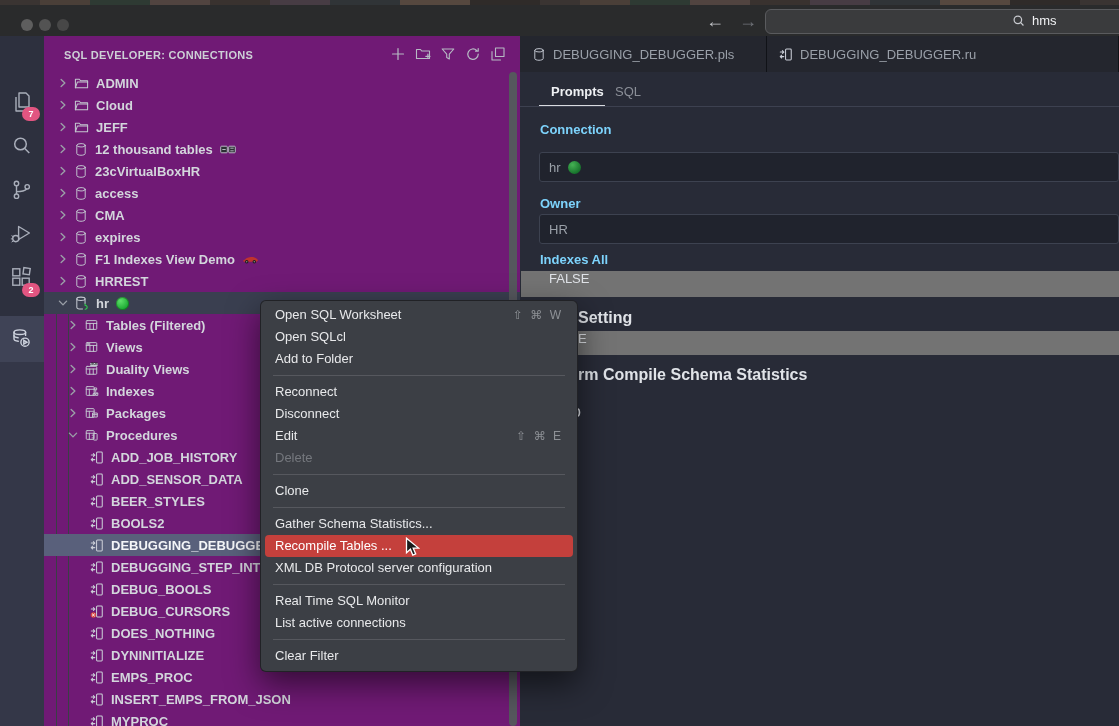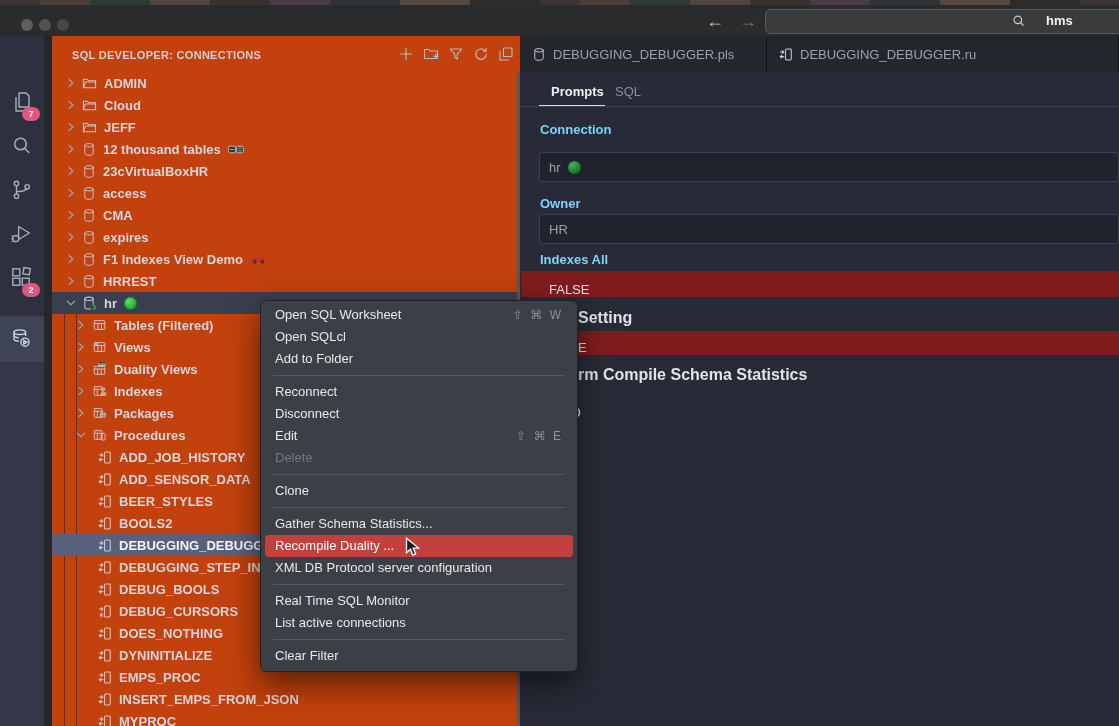--- a/index.html
+++ b/index.html
@@ -11,33 +11,33 @@
   #wallpaper{position:absolute;left:0;top:0;width:1119px;height:5px;
     background:repeating-linear-gradient(90deg,#3a3432 0 40px,#4a3f38 40px 90px,#2e3a33 90px 150px,#514440 150px 210px,#39322f 210px 270px,#473c44 270px 330px,#303437 330px 400px,#56483f 400px 470px,#2f2b29 470px 540px)}
   #titlebar{position:absolute;left:0;top:5px;width:1119px;height:31px;background:#2a2b2c}
   .tl{position:absolute;top:14px;width:12px;height:12px;border-radius:50%}
   #tl1{left:21px;background:#5e5e5e}#tl2{left:39px;background:#535353}#tl3{left:57px;background:#474747}
   .navarrow{position:absolute;top:3px;font-size:18px;line-height:26px}
   #nav-back{left:706px;color:#c0c2c6}
   #nav-fwd{left:739px;color:#707379}
   #searchbox{position:absolute;left:765px;top:4px;width:358px;height:23px;background:#3a3b3d;
     border:1px solid #5a5b5e;border-radius:6px}
-  #search-inner{position:absolute;left:246px;top:3px;display:flex;gap:20px;align-items:center;
-    color:#f0f1f3;font-size:13px;font-weight:700}
+  #search-inner{position:absolute;left:246px;top:3px;display:flex;gap:6px;align-items:center;
+    color:#f0f1f3;font-size:13px;font-weight:400}
 
   
   #activitybar{position:absolute;left:0;top:36px;width:44px;height:690px;background:#2d303e}
   #ab-lower{position:absolute;left:0;top:326px;width:44px;height:364px;background:#343748}
   .ab-item{position:absolute;left:0;width:44px;height:44px;display:flex;align-items:center;justify-content:center}
   .ab-item.active{height:46px;background:#3f4356}
   .ab-badge{position:absolute;right:4px;bottom:3px;min-width:14px;height:14px;border-radius:8px;
     background:#e25581;color:#fff;font-size:9px;font-weight:700;display:flex;align-items:center;justify-content:center;padding:0 2px}
 
   
-  #sidebar{position:absolute;left:52px;top:36px;width:476px;height:690px;background:#c2410c;overflow:hidden}
+  #sidebar{position:absolute;left:44px;top:36px;width:476px;height:690px;background:#701a75;overflow:hidden}
   #sb-header{position:absolute;left:0;top:0;width:100%;height:36px}
   #sb-title{position:absolute;left:20px;top:13px;font-size:11px;font-weight:700;letter-spacing:.3px;color:#cdd0d6}
   #sb-actions{position:absolute;right:14px;top:10px;display:flex;gap:9px}
   .sb-act{width:16px;height:16px;display:flex;align-items:center;justify-content:center}
   .guide{position:absolute;width:1px;top:278px;height:412px;background:#3b3e45}
   #guide1{left:12px}#guide2{left:24px}
   .trow{position:absolute;left:0;width:464px;height:22px;display:flex;align-items:center;color:#d3d6dc;
     font-size:13px;font-weight:600;white-space:nowrap}
   .trow .chev{width:12px;margin-right:5px;flex:none}
   .trow .ticon{margin-right:7px;flex:none;display:flex}
@@ -60,21 +60,21 @@
   .ptab{position:absolute;top:12px;font-size:13px}
   #ptab-prompts{left:31px;color:#eef0f3;font-weight:700}
   #ptab-sql{left:95px;color:#8b8f98}
   #ptab-underline{position:absolute;left:19px;top:33px;width:66px;height:2px;background:#d9dbe0}
   #ptab-border{position:absolute;left:0;top:34px;width:100%;height:1px;background:#3d4150}
   .plabel{position:absolute;left:20px;color:#7dd3fc;font-weight:700;font-size:13px}
   .fld{position:absolute;left:19px;right:0;height:28px;background:#20232d;border:1px solid #3d4250;
     border-radius:3px;display:flex;align-items:center;padding-left:9px;color:#9aa0a8;font-size:13px}
   .fld .green-dot-dark{width:13px;height:13px;border-radius:50%;margin-left:7px;
     background:radial-gradient(circle at 35% 30%,#45b254,#15702a 75%)}
-  .hl-row{position:absolute;left:1px;right:0;background:#7f1d1d;display:flex;align-items:flex-end;
+  .hl-row{position:absolute;left:1px;right:0;background:#737373;display:flex;align-items:flex-start;
     color:#dfe2e7;font-size:13px}
   .pfrag{position:absolute;font-size:16px;color:#e0e3e8}
 
   
   #context-menu{position:absolute;left:260px;top:300px;width:318px;background:#3c3f45;
     border:1px solid rgba(0,0,0,.45);border-radius:6px;box-shadow:0 12px 32px rgba(0,0,0,.55);
     padding:3px 0 4px;z-index:50;box-sizing:border-box}
   .mi{height:22px;line-height:22px;padding:0 14px;color:#e8e9eb;font-size:13px;
     display:flex;justify-content:space-between;align-items:center;white-space:nowrap}
   .mi .sc{color:#8e9196;font-size:12px;letter-spacing:2px}
@@ -697,21 +697,21 @@
     </div>
     <div class="msep"></div>
     <div class="mi">
       <span>Clone</span>
     </div>
     <div class="msep"></div>
     <div class="mi">
       <span>Gather Schema Statistics...</span>
     </div>
     <div class="mi highlighted">
-      <span>Recompile Duality ...</span>
+      <span>Recompile Tables ...</span>
     </div>
     <div class="mi">
       <span>XML DB Protocol server configuration</span>
     </div>
     <div class="msep"></div>
     <div class="mi">
       <span>Real Time SQL Monitor</span>
     </div>
     <div class="mi">
       <span>List active connections</span>

